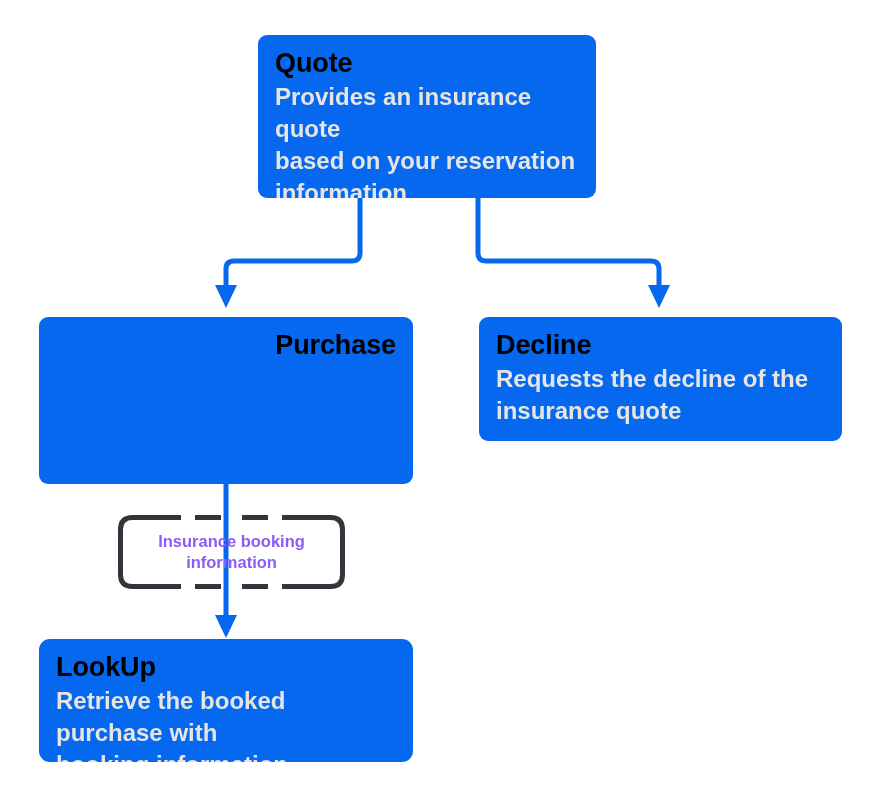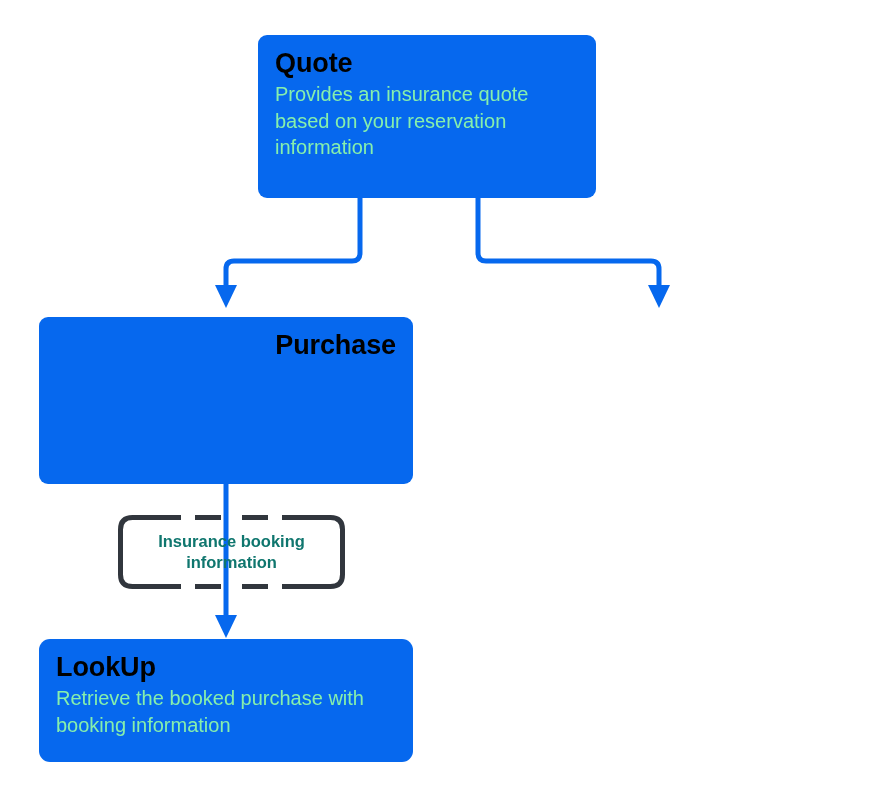--- a/index.html
+++ b/index.html
@@ -43,24 +43,24 @@
     display: block;
     font-size: 27px;
     font-weight: bold;
     line-height: 1.12;
     letter-spacing: -0.1px;
     margin: 0 0 3px 0;
     color: #000000;
   }
   .node-desc {
     display: block;
-    font-size: 20px;
-    font-weight: normal;
+    font-size: 24px;
+    font-weight: bold;
     line-height: 1.33;
-    color: #86efac;
+    color: #e5e5e5;
     white-space: pre-line;
   }
 
   
   #node-quote    { left: 258px; top: 35px;  width: 338px; height: 163px; }
   #node-purchase { left: 39px;  top: 317px; width: 374px; height: 167px; text-align: right; }
   #node-decline  { left: 479px; top: 317px; width: 363px; height: 124px; }
   #node-lookup   { left: 39px;  top: 639px; width: 374px; height: 123px; border-radius: 11px; }
 
   
@@ -82,21 +82,21 @@
     top: 0;
     width: 227px;
     height: 74px;
     display: flex;
     align-items: center;
     justify-content: center;
     text-align: center;
     font-size: 16.5px;
     font-weight: bold;
     line-height: 1.28;
-    color: #0f766e;
+    color: #8b5cf6;
     white-space: pre-line;
     box-sizing: border-box;
     padding: 0 16px;
   }
 </style>
 </head>
 <body>
 
 <div id="diagram-root">
 
@@ -122,20 +122,25 @@
     <span class="node-title">Quote</span>
     <span class="node-desc">Provides an insurance quote
 based on your reservation
 information</span>
   </div>
 
   <div class="node-box" id="node-purchase">
     <span class="node-title">Purchase</span>
   </div>
 
+  <div class="node-box" id="node-decline">
+    <span class="node-title">Decline</span>
+    <span class="node-desc">Requests the decline of the
+insurance quote</span>
+  </div>
 
   <div class="node-box" id="node-lookup">
     <span class="node-title">LookUp</span>
     <span class="node-desc">Retrieve the booked purchase with
 booking information</span>
   </div>
 
   <div id="bracket-annotation">
     <svg class="bracket-svg" width="227" height="74" viewBox="0 0 227 74">
 

